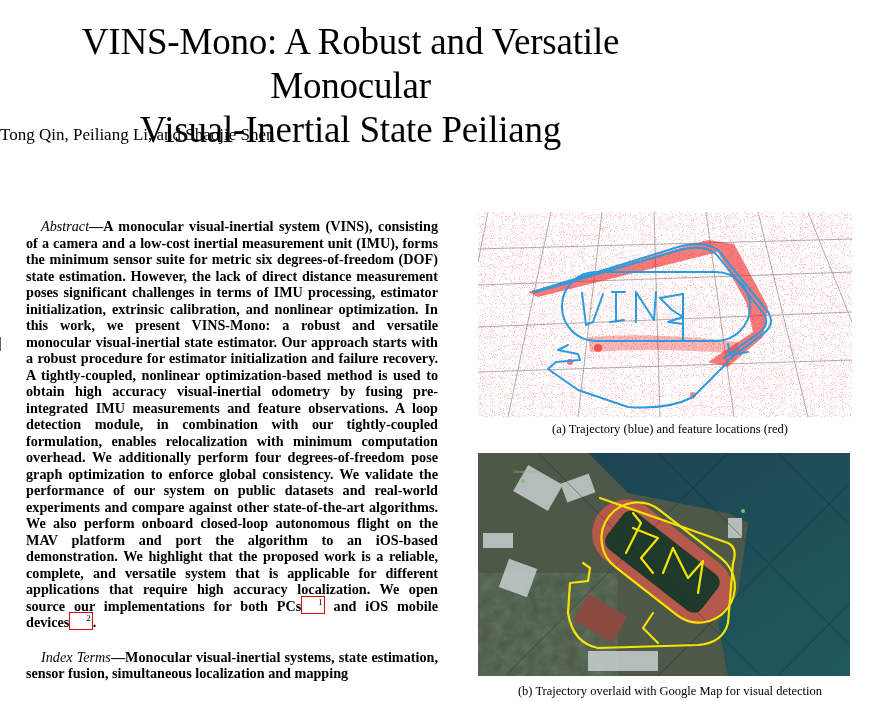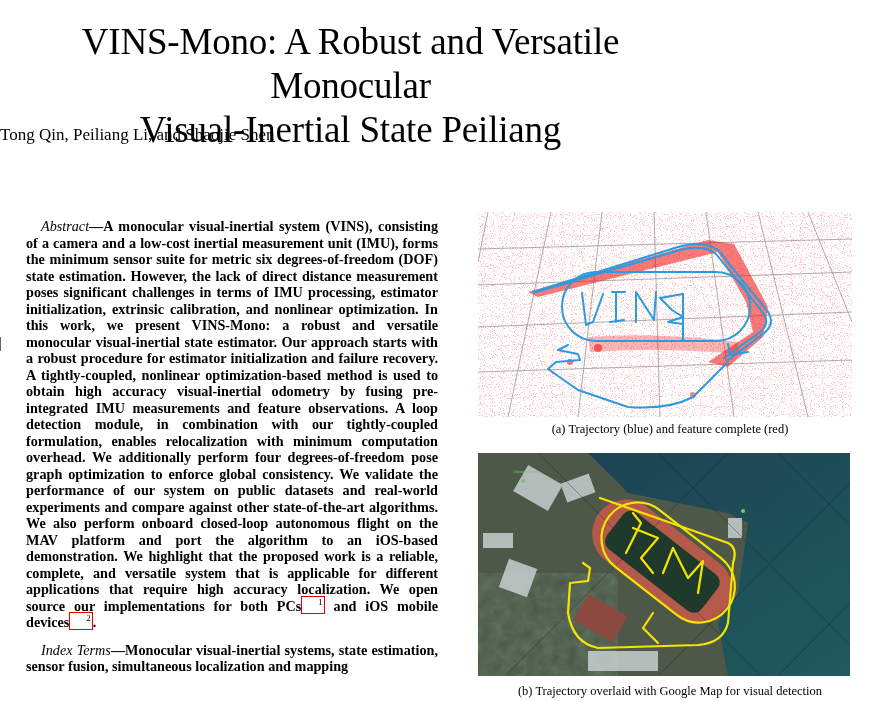--- a/index.html
+++ b/index.html
@@ -7,21 +7,21 @@
          font-family: "Liberation Serif", "DejaVu Serif", serif; color: #000; }
   .title { position: absolute; left: 0; width: 701px; top: 20px; text-align: center;
            font-size: 37px; line-height: 44px; font-weight: normal; letter-spacing: -0.2px; }
   .authors { position: absolute; left: 0; width: 881px; top: 125px; text-align: left;
              font-size: 17px; line-height: 20px; }
   .abstract { position: absolute; left: 26px; top: 218px; width: 412px;
               font-size: 14.2px; line-height: 16.5px; font-weight: bold;
               text-align: justify; hyphens: manual; }
   .abstract p { margin: 0; text-indent: 15px; }
   .abstract .it { font-style: italic; font-weight: normal; }
-  .abstract .idx { margin-top: 11px; }
+  .abstract .idx { margin-top: 18px; }
   .fnref { display: inline-block; border: 1.6px solid #e00000; font-size: 9px; line-height: 10px;
            vertical-align: super; padding: 0 1px; height: 18px; box-sizing: border-box;
            font-weight: normal; margin-top: -10px; }
   .gutter-mark { position: absolute; left: 0; top: 337px; width: 3px; height: 14px;
                  border-left: 1.5px solid #666; border-radius: 0 50% 50% 0; }
   .fig-a { position: absolute; left: 478px; top: 212px; width: 374px; height: 205px; }
   .cap { position: absolute; font-size: 12.5px; line-height: 15px; text-align: center; }
   .cap-a { left: 460px; width: 420px; top: 422px; }
   .fig-b { position: absolute; left: 478px; top: 453px; width: 372px; height: 223px; overflow: hidden; }
   .cap-b { left: 460px; width: 420px; top: 684px; }
@@ -83,21 +83,21 @@
       <path d="M104 81 L108 113 L115 110 L125 82"></path>
       <path d="M132 110 L146 108 M138 80 L138 110 M134 80 L147 80"></path>
       <path d="M158 110 L158 80 L176 108 L178 80"></path>
       <path d="M205 82 L182 86 L194 98 L205 105 L190 110 L205 112"></path>
       <path d="M205 82 L205 128"></path>
       <path d="M90 133 L80 138 L100 142 L102 148 L78 150 L70 157 L100 178 L150 195 Q190 198 215 185 L250 150"></path>
       <path d="M250 132 L252 143 L270 140"></path>
     </g>
   </svg>
 </div>
-<div class="cap cap-a">(a) Trajectory (blue) and feature complete (red)</div>
+<div class="cap cap-a">(a) Trajectory (blue) and feature locations (red)</div>
 
 <div class="fig-b">
   <svg width="372" height="223" viewBox="0 0 372 223">
     <defs>
       <linearGradient id="sea" x1="0" y1="0" x2="1" y2="1">
         <stop offset="0" stop-color="#1d3f52"></stop>
         <stop offset="1" stop-color="#1f5a5c"></stop>
       </linearGradient>
       <filter id="tex" x="0" y="0" width="100%" height="100%">
         <feTurbulence type="fractalNoise" baseFrequency="0.08" numOctaves="3" seed="7"></feTurbulence>

